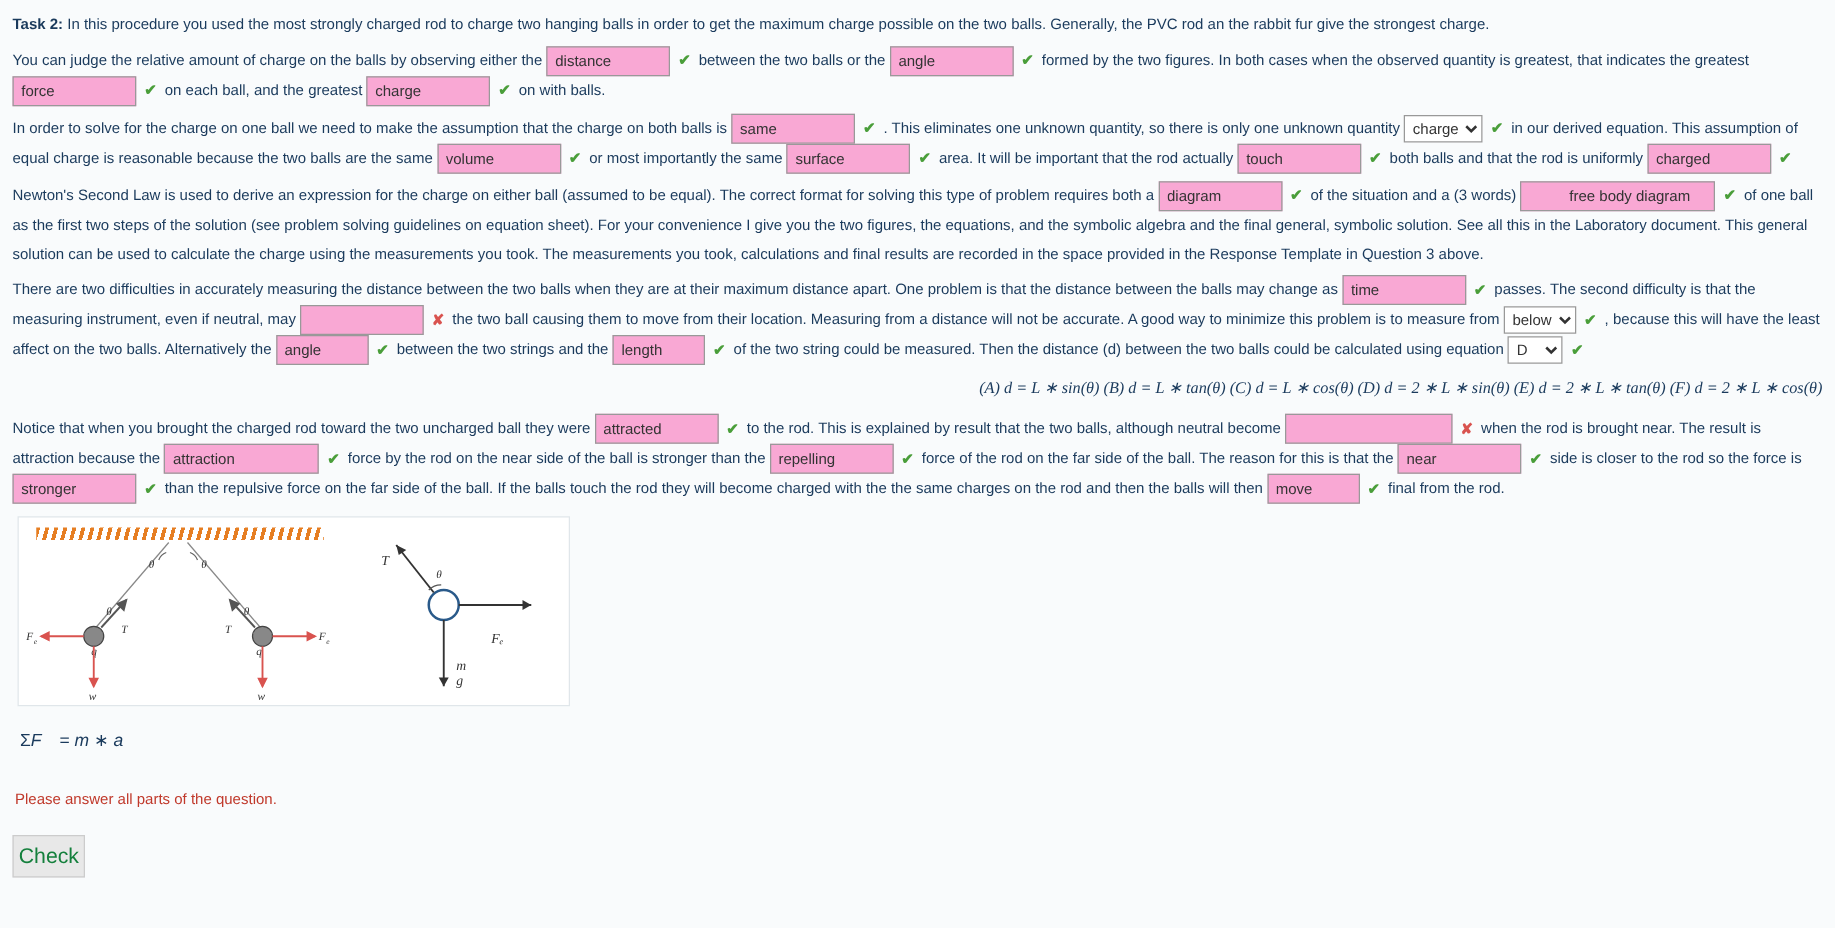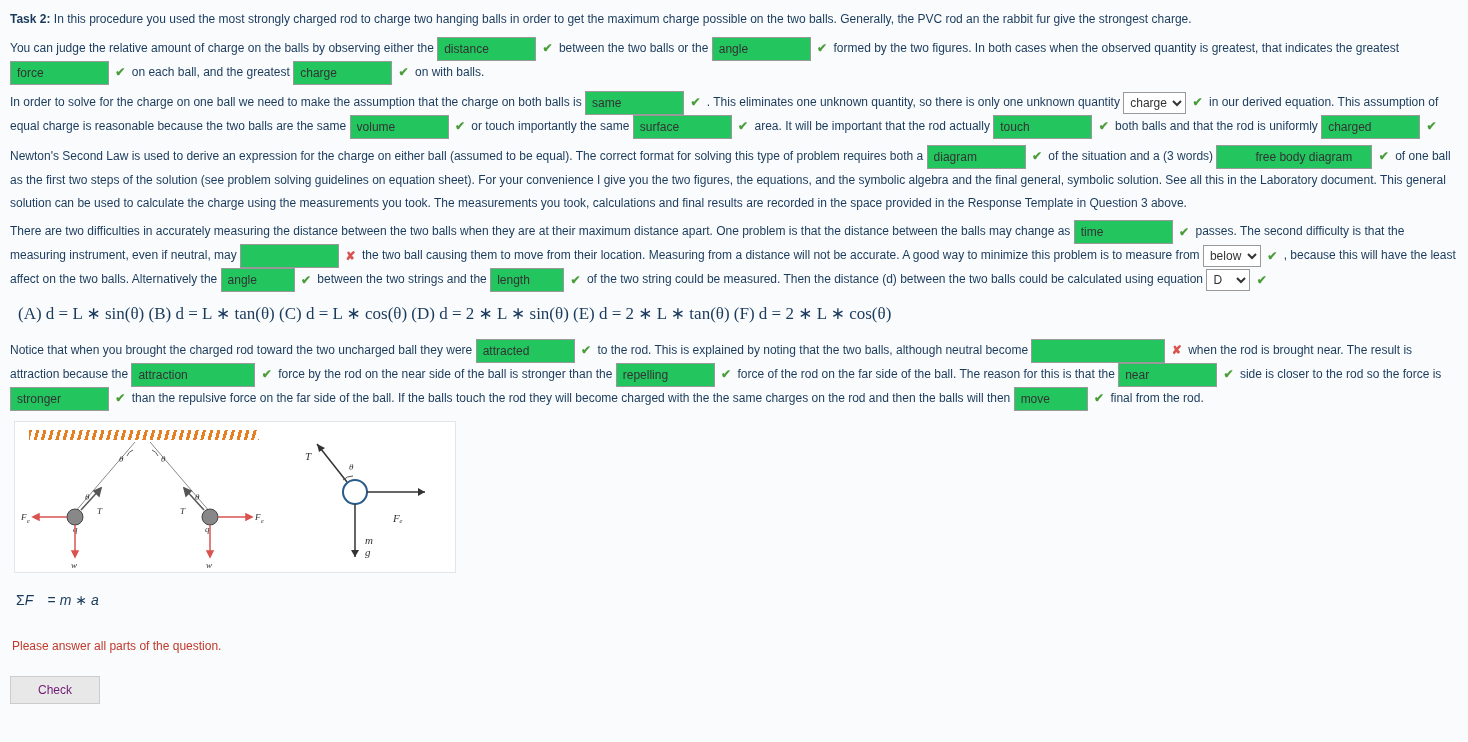--- a/index.html
+++ b/index.html
@@ -12,21 +12,21 @@
     margin: 0;
   }
   .content { max-width: 1448px; }
   strong { font-weight: 600; color: #1a3a5c; text-align: right; }
   input[type="text"] {
     border: 1px solid #999;
     padding: 2px 6px;
     font-size: 12px;
     font-family: inherit;
     color: #333;
-    background: #22c55e;
+    background: #f9a8d4;
     height: 18px;
     vertical-align: middle;
   }
   input.short { width: 85px; }
   input.med { width: 60px; }
   input.blank { width: 85px; }
   select {
     border: 1px solid #999;
     padding: 1px 2px;
     font-size: 12px;
@@ -44,22 +44,24 @@
   }
   .cross {
     color: #d9534f;
     font-weight: bold;
     margin: 0 3px;
     vertical-align: middle;
   }
   .para { margin-bottom: 6px; }
   .eq-line {
     font-family: "Times New Roman", serif;
-    font-size: 17px;
+    font-size: 13px;
+    font-style: italic;
     margin: 4px 0 8px 8px;
+    text-align: right;
   }
   .figures {
     display: flex;
     gap: 0;
     margin: 10px 0 10px 4px;
     background: #fff;
     border: 1px solid #e0e6ea;
     width: 440px;
     height: 150px;
     position: relative;
@@ -78,23 +80,23 @@
   .fig-label { font-family: "Times New Roman", serif; font-size: 9px; font-style: italic; fill: #333; }
   .sigma-eq {
     font-family: Liberation Sans, sans-serif;
     font-size: 14px;
     margin: 14px 0 16px 6px;
   }
   .error-msg { color: #c0392b; font-size: 12px; margin: 22px 0 18px 2px; }
   button.check-btn {
     background: #e8e8e8;
     border: 1px solid #ccc;
-    padding: 6px 27px;
-    font-size: 12px;
-    color: #701a75;
+    padding: 6px 4px;
+    font-size: 17px;
+    color: #15803d;
     cursor: pointer;
   }
 </style>
 </head>
 <body>
 
 <div class="content">
 
   <div class="para">
     <strong>Task 2:</strong>
@@ -120,21 +122,21 @@
   <div class="para">
     <span>In order to solve for the charge on one ball we need to make the assumption that the charge on both balls is</span>
     <input type="text" class="short" value="same" style="">
     <span class="check">✔</span>
     <span>. This eliminates one unknown quantity, so there is only one unknown quantity</span>
     <select><option>charge</option></select>
     <span class="check">✔</span>
     <span>in our derived equation. This assumption of equal charge is reasonable because the two balls are the same</span>
     <input type="text" class="short" value="volume" style="">
     <span class="check">✔</span>
-    <span>or touch importantly the same</span>
+    <span>or most importantly the same</span>
     <input type="text" class="short" value="surface" style="">
     <span class="check">✔</span>
     <span>area. It will be important that the rod actually</span>
     <input type="text" class="short" value="touch" style="">
     <span class="check">✔</span>
     <span>both balls and that the rod is uniformly</span>
     <input type="text" class="short" value="charged" style="">
     <span class="check">✔</span>
   </div>
 
@@ -168,21 +170,21 @@
     <select style="width:44px"><option>D</option></select>
     <span class="check">✔</span>
   </div>
 
   <div class="eq-line">(A) d = L ∗ sin(θ)  (B) d = L ∗ tan(θ)  (C) d = L ∗ cos(θ)  (D) d = 2 ∗ L ∗ sin(θ)  (E) d = 2 ∗ L ∗ tan(θ)  (F) d = 2 ∗ L ∗ cos(θ)</div>
 
   <div class="para">
     <span>Notice that when you brought the charged rod toward the two uncharged ball they were</span>
     <input type="text" class="short" value="attracted" style="">
     <span class="check">✔</span>
-    <span>to the rod. This is explained by noting that the two balls, although neutral become</span>
+    <span>to the rod. This is explained by result that the two balls, although neutral become</span>
     <input type="text" style="width: 120px;" value="">
     <span class="cross">✘</span>
     <span>when the rod is brought near. The result is attraction because the</span>
     <input type="text" style="width: 110px;" value="attraction">
     <span class="check">✔</span>
     <span>force by the rod on the near side of the ball is stronger than the</span>
     <input type="text" class="short" value="repelling" style="">
     <span class="check">✔</span>
     <span>force of the rod on the far side of the ball. The reason for this is that the</span>
     <input type="text" class="short" value="near" style="">

